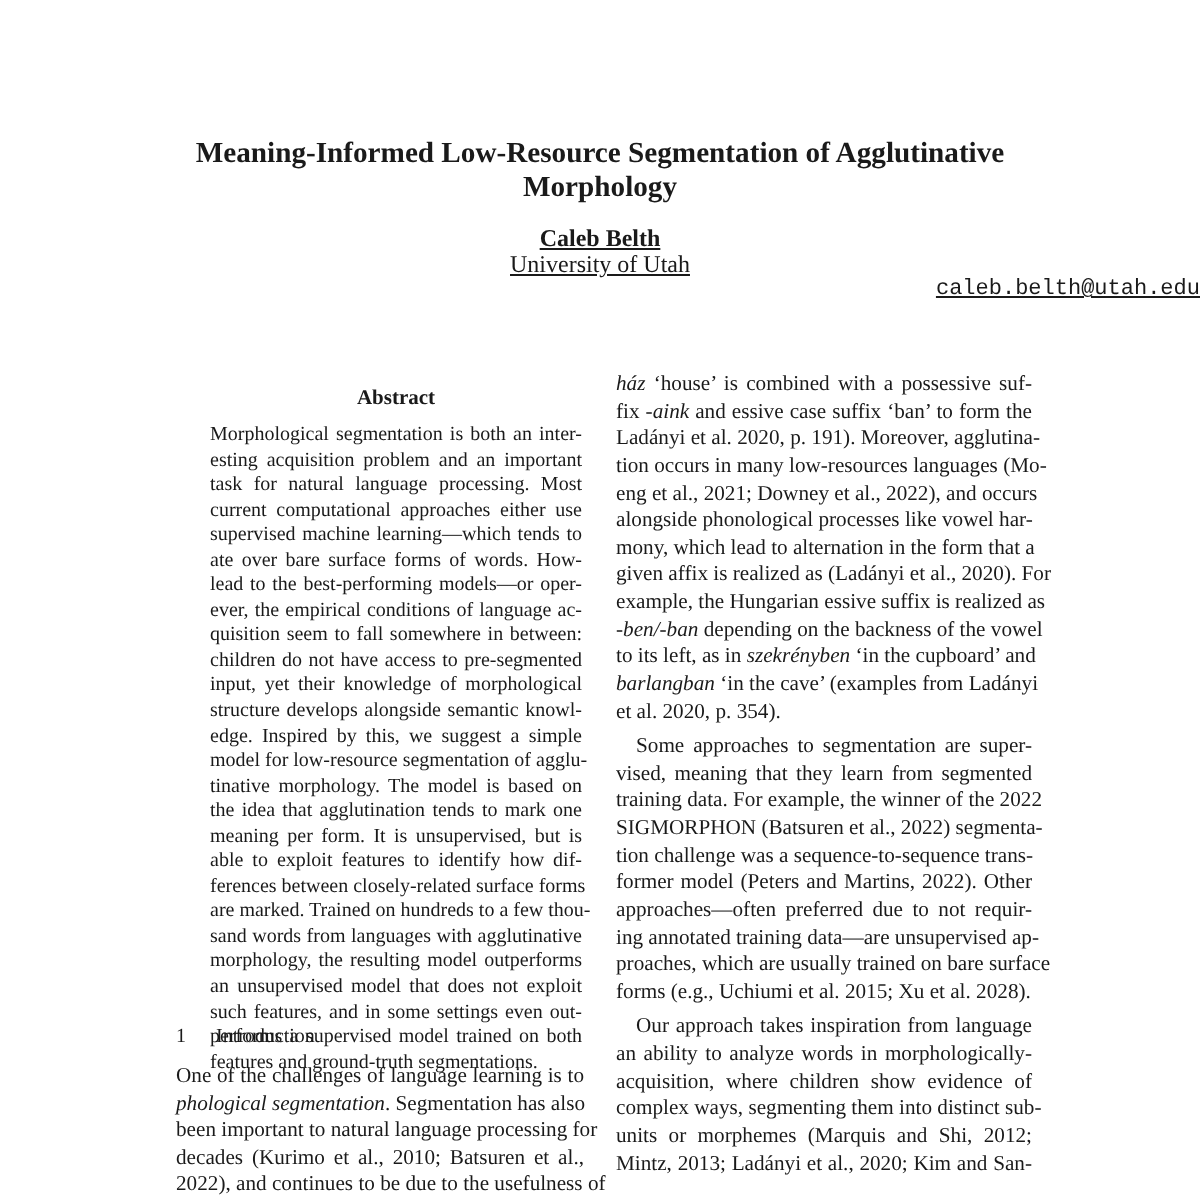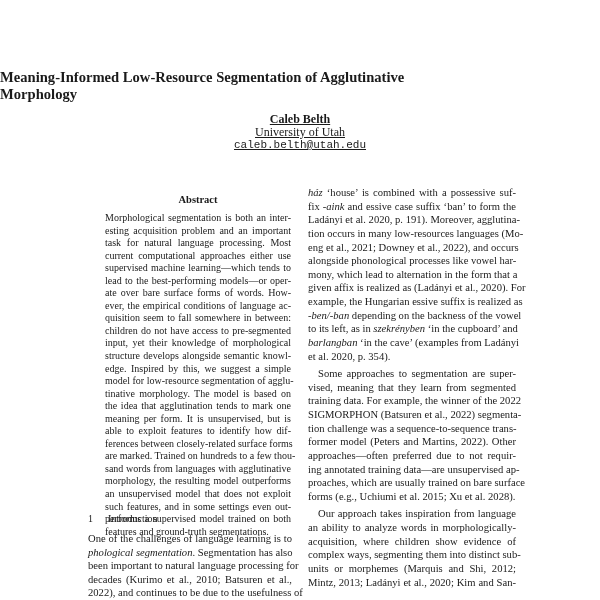--- a/index.html
+++ b/index.html
@@ -1,20 +1,20 @@
 <!DOCTYPE html>
 <html><head>
 <meta charset="utf-8">
 <style>
   html, body { margin:0; padding:0; background:#ffffff; }
   body { width:600px; height:600px; overflow:hidden; position:relative; font-family:"Liberation Serif", serif; color:#1a1a1a; }
-  .title { position:absolute; left:0; width:600px; top:69px; text-align:left; font-weight:bold; font-size:14.6px; line-height:17px; }
+  .title { position:absolute; left:0; width:600px; top:69px; text-align:center; font-weight:bold; font-size:14.6px; line-height:17px; }
   .author { position:absolute; left:0; width:600px; top:113px; text-align:center; font-size:12px; line-height:13px;text-decoration:underline; }
   .author .name { font-weight:bold; }
-  .author .email { font-family:"Liberation Mono", monospace; font-size:11px; }
+  .author .email { font-family:"Liberation Mono", monospace; font-size:11px;text-align:right; }
   .abs-head { position:absolute; left:103px; width:190px; top:194px; text-align:center; font-weight:bold; font-size:10.5px; }
   .abs-body { position:absolute; left:105px; width:186px; top:212px; font-size:10px; line-height:12.55px; text-align:justify; }
   .abs-body span { display:block; white-space:nowrap; text-align:justify; text-align-last:justify; }
   .abs-body span.last { text-align-last:left; }
   .sec-head { position:absolute; left:88px; top:513px; font-weight:normal; font-size:10px; }
   .sec-head .num { display:inline-block; width:20px; }
   .intro { position:absolute; left:88px; width:204px; top:532px; font-size:10.6px; line-height:13.6px; }
   .col2 { position:absolute; left:308px; width:208px; top:186px; font-size:10.6px; line-height:13.63px; }
   .line { display:block; white-space:nowrap; text-align:justify; text-align-last:justify; }
   .line.last { text-align-last:left; }
@@ -35,22 +35,22 @@
   <div class="email">caleb.belth@utah.edu</div>
 </div>
 
 <div class="abs-head">Abstract</div>
 <div class="abs-body" id="abs">
     <span>Morphological segmentation is both an inter-</span>
     <span>esting acquisition problem and an important</span>
     <span>task for natural language processing.  Most</span>
     <span>current computational approaches either use</span>
     <span>supervised machine learning—which tends to</span>
+    <span>ate over bare surface forms of words.  How-</span>
     <span>lead to the best-performing models—or oper-</span>
-    <span>ate over bare surface forms of words.  How-</span>
     <span>ever, the empirical conditions of language ac-</span>
     <span>quisition seem to fall somewhere in between:</span>
     <span>children do not have access to pre-segmented</span>
     <span>input, yet their knowledge of morphological</span>
     <span>structure develops alongside semantic knowl-</span>
     <span>edge.  Inspired by this, we suggest a simple</span>
     <span>model for low-resource segmentation of agglu-</span>
     <span>tinative morphology.  The model is based on</span>
     <span>the idea that agglutination tends to mark one</span>
     <span>meaning per form.  It is unsupervised, but is</span>

